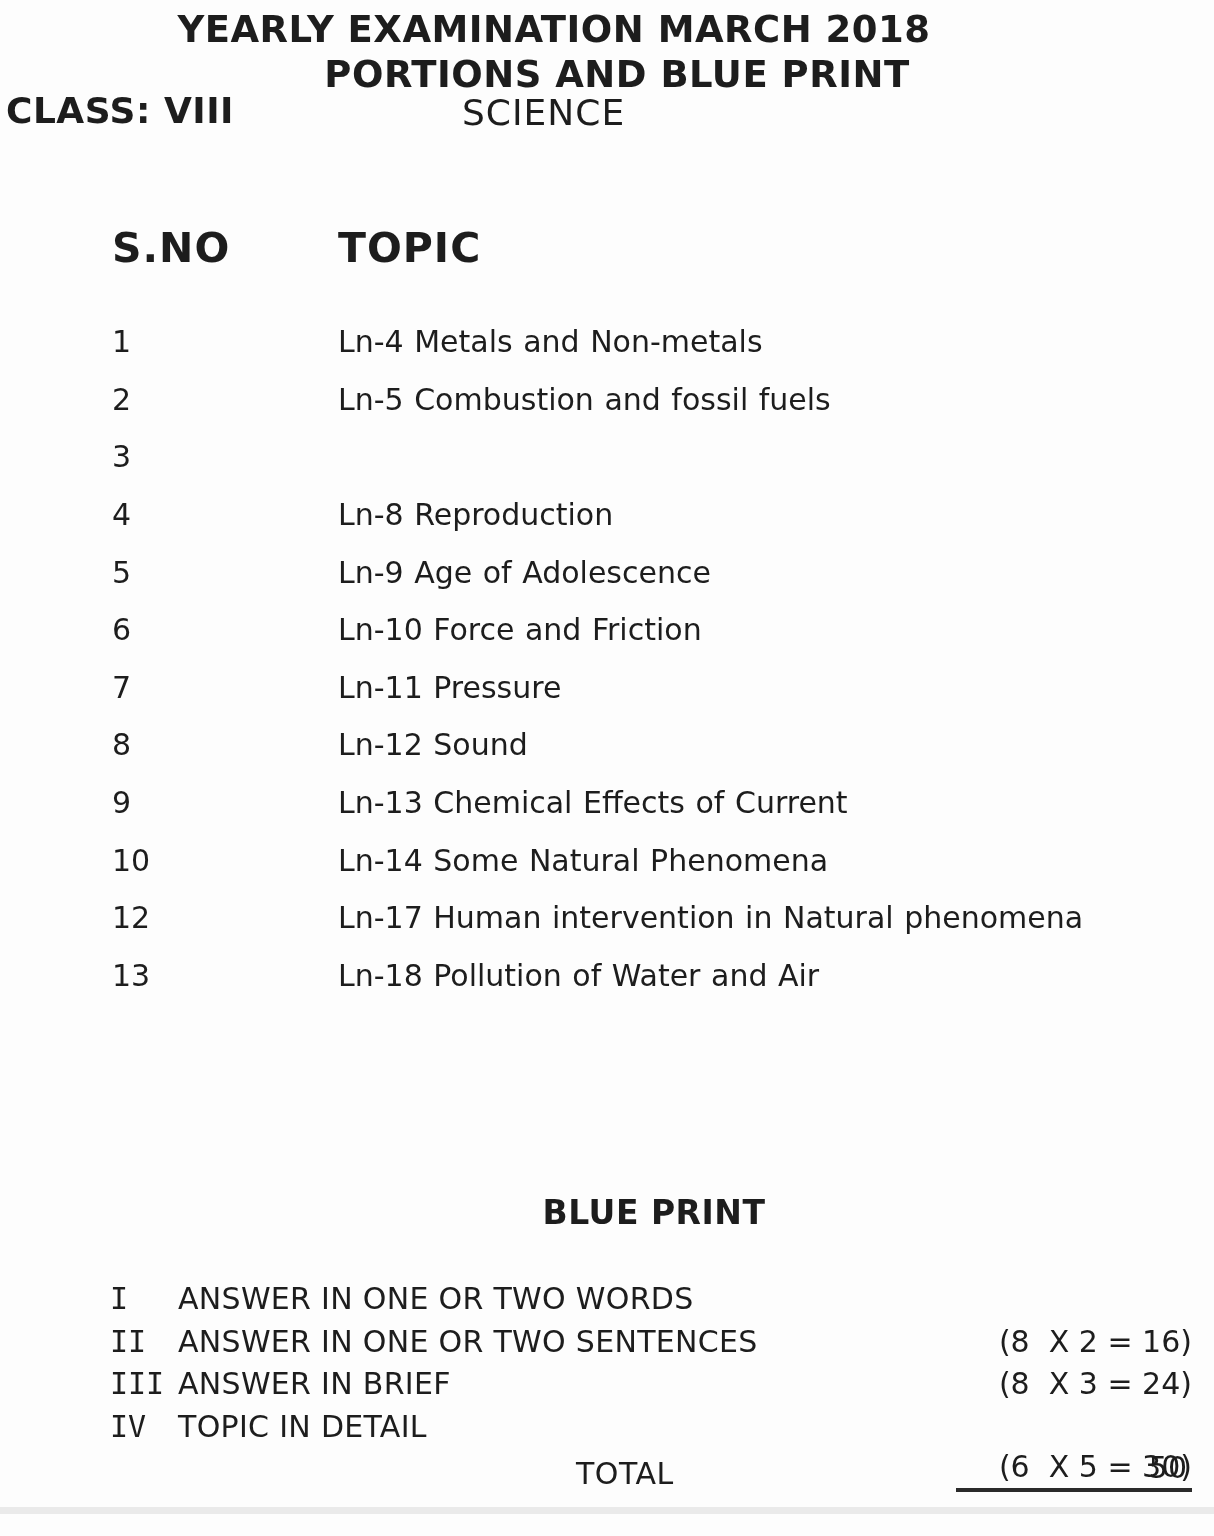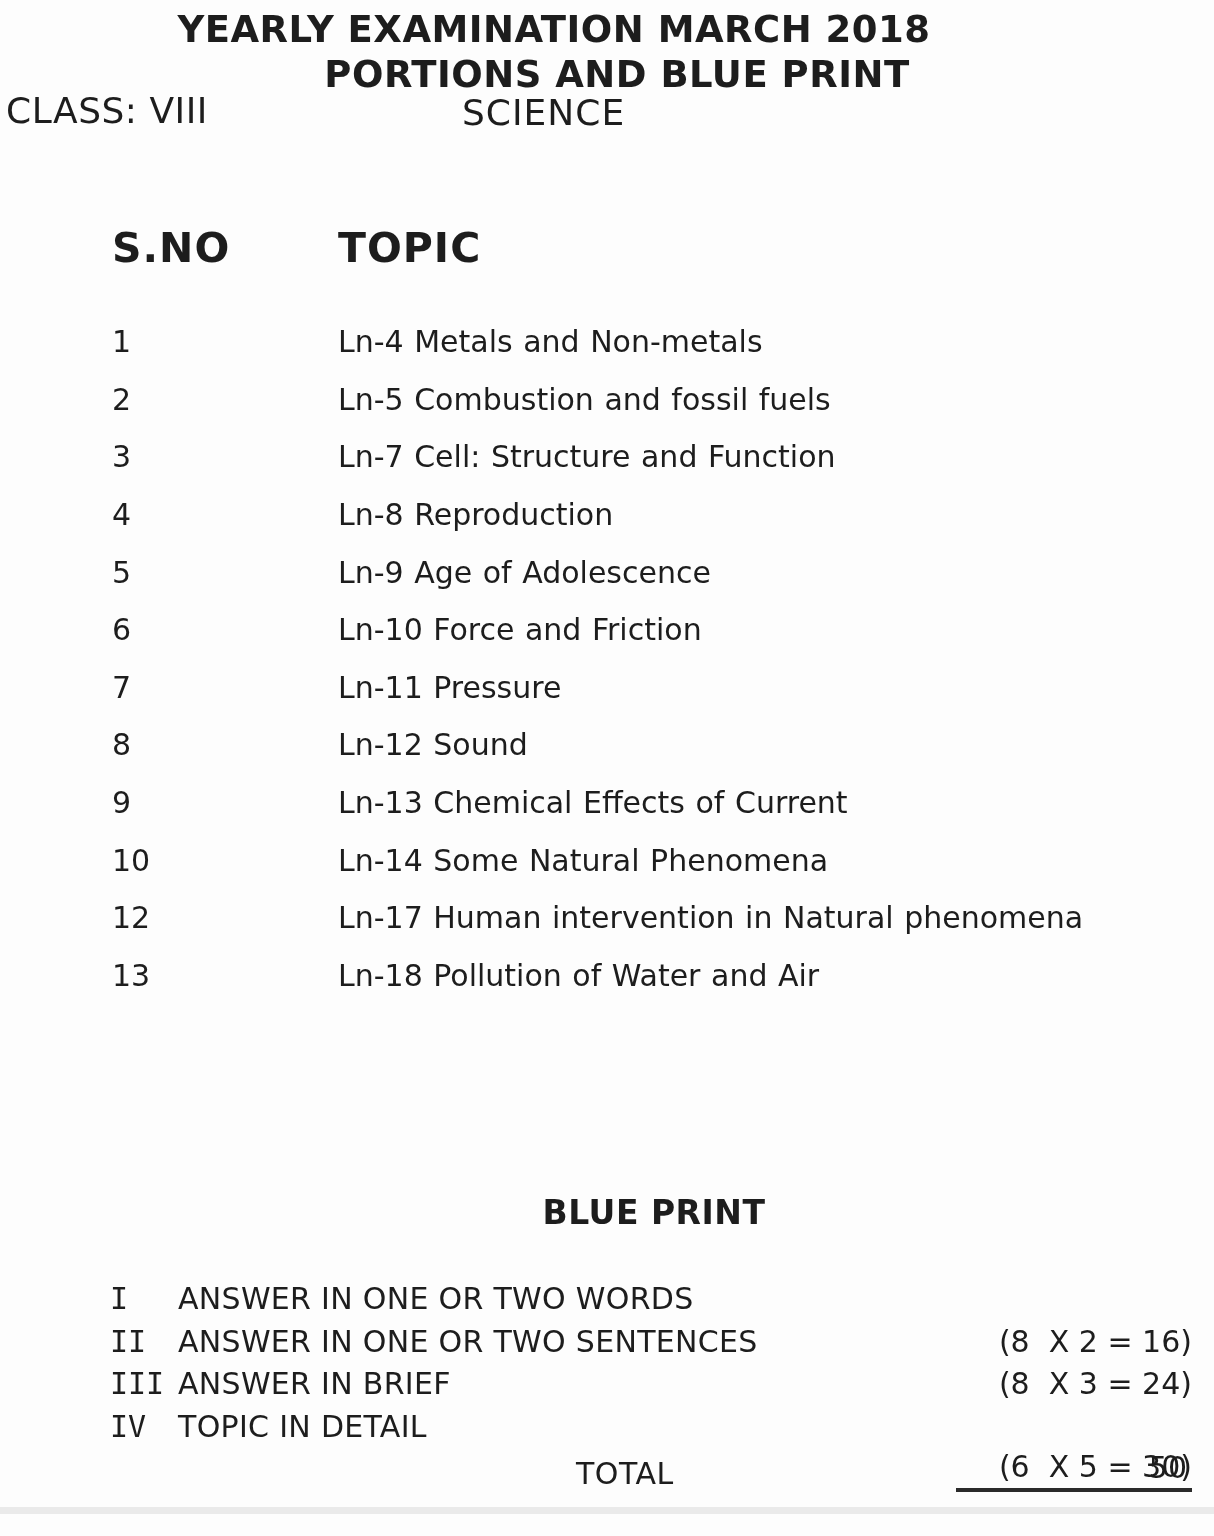--- a/index.html
+++ b/index.html
@@ -16,21 +16,21 @@
   .title-line1 {
     position: absolute; top: 8px; left: 0; width: 1108px;
     text-align: center; font-size: 37px; font-weight: bold; letter-spacing: 0.5px;
   }
   .title-line2 {
     position: absolute; top: 53px; left: 10px; width: 1214px;
     text-align: center; font-size: 37px; font-weight: bold; letter-spacing: 0.5px;
   }
   .class-label {
     position: absolute; top: 90px; left: 6px;
-    font-size: 36px; font-weight: normal; letter-spacing: 0.5px;
+    font-size: 36px; font-weight: bold; letter-spacing: 0.5px;
   }
   .subject {
     position: absolute; top: 92px; left: 462px;
     font-size: 36px; font-weight: normal; letter-spacing: 1px;
   }
 
   
   .tbl-head {
     position: absolute; top: 224px; left: 112px; right: 20px;
     display: flex; font-size: 41px; font-weight: bold; letter-spacing: 1px;
@@ -83,21 +83,20 @@
   <div class="prow">
     <div class="sno-cell">1</div>
     <div class="topic-cell">Ln-4 Metals and Non-metals</div>
   </div>
   <div class="prow">
     <div class="sno-cell">2</div>
     <div class="topic-cell">Ln-5 Combustion and fossil fuels</div>
   </div>
   <div class="prow">
     <div class="sno-cell">3</div>
-    <div class="topic-cell">Ln-7 Cell: Structure and Function</div>
   </div>
   <div class="prow">
     <div class="sno-cell">4</div>
     <div class="topic-cell">Ln-8 Reproduction</div>
   </div>
   <div class="prow">
     <div class="sno-cell">5</div>
     <div class="topic-cell">Ln-9 Age of Adolescence</div>
   </div>
   <div class="prow">

